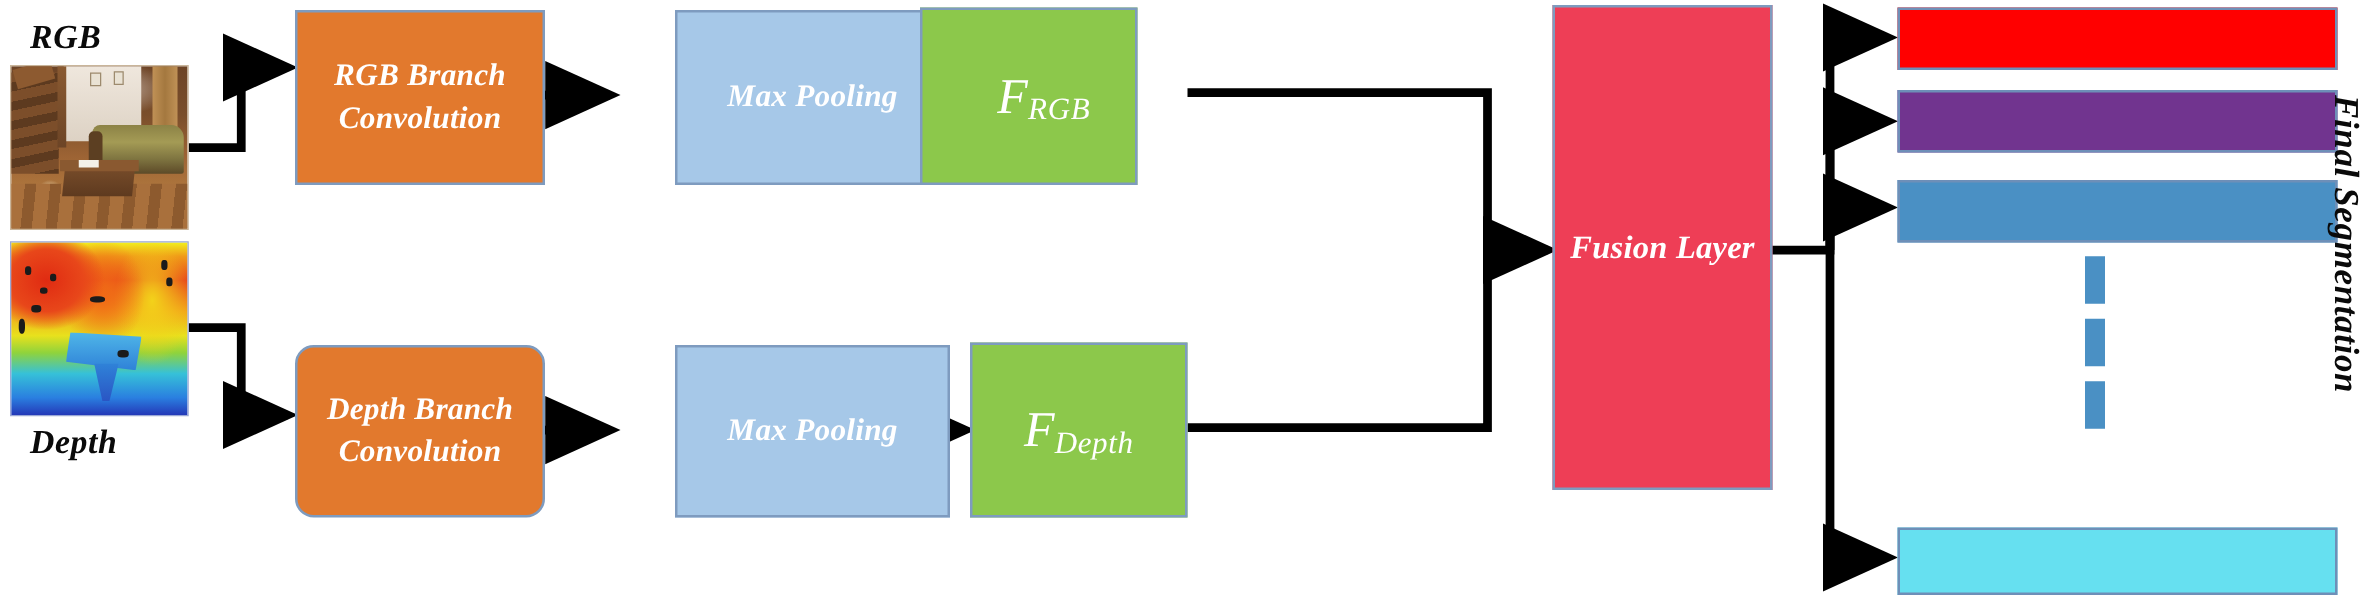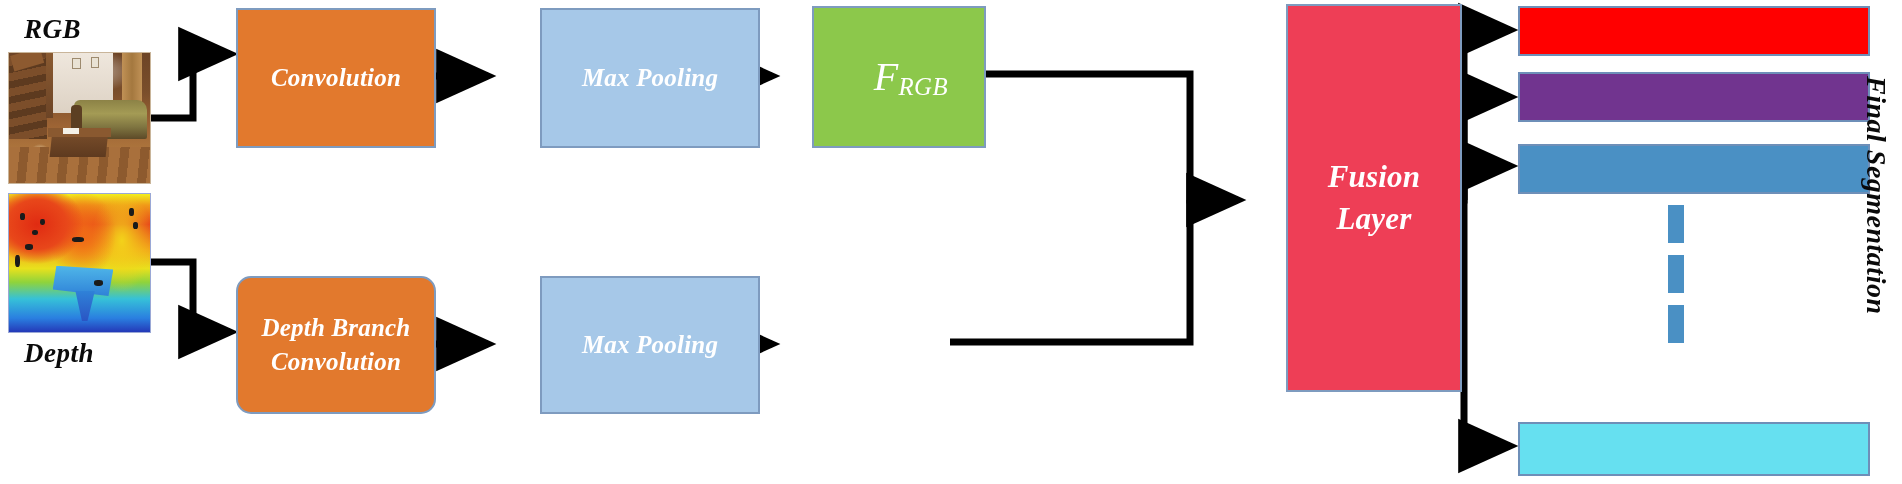--- a/index.html
+++ b/index.html
@@ -259,44 +259,50 @@
     <div class="depth-speck" style="left:4%;  top:44%; width:5px; height:12px;"></div>
     <div class="depth-speck" style="left:85%; top:10%; width:5px; height:8px;"></div>
     <div class="depth-speck" style="left:88%; top:20%; width:5px; height:7px;"></div>
     <div class="depth-speck" style="left:45%; top:31%; width:12px; height:5px;"></div>
     <div class="depth-speck" style="left:60%; top:62%; width:9px; height:6px;"></div>
   </div>
 
   <div class="side-label" style="left:24px; top:338px;">Depth</div>
 
   <div class="node node-orange" style="left:236px; top:8px; width:200px; height:140px; font-size:25px;">
+    <span class="node-label">RGB Branch</span>
     <span class="node-label">Convolution</span>
   </div>
 
   <div class="node node-blue" style="left:492px; top:8px; width:220px; height:140px; font-size:25px;">
     <span class="node-label">Max Pooling</span>
   </div>
 
-  <div class="node node-green" style="left:812px; top:6px; width:174px; height:142px;padding-left:24px;">
+  <div class="node node-green" style="left:736px; top:6px; width:174px; height:142px;padding-left:24px;">
     <span class="mathlab">
       <span>F</span><sub>RGB</sub>
     </span>
   </div>
 
   <div class="node node-orange" style="left:236px; top:276px; width:200px; height:138px; font-size:25px;border-radius:15px;">
     <span class="node-label">Depth Branch</span>
     <span class="node-label">Convolution</span>
   </div>
 
   <div class="node node-blue" style="left:492px; top:276px; width:220px; height:138px; font-size:25px;">
     <span class="node-label">Max Pooling</span>
   </div>
 
-
-  <div class="node node-red" style="left:1242px; top:4px; width:176px; height:388px; font-size:31px;margin-left:44px;">
+  <div class="node node-green" style="left:776px; top:274px; width:174px; height:140px;">
+    <span class="mathlab">
+      <span>F</span><sub>Depth</sub>
+    </span>
+  </div>
+
+  <div class="node node-red" style="left:1242px; top:4px; width:176px; height:388px; font-size:26px;">
     <span class="node-label">Fusion Layer</span>
   </div>
 
   <div class="bar" style="left:1518px; top:6px; width:352px; height:50px; background:#FF0000;"></div>
 
   <div class="bar" style="left:1518px; top:72px; width:352px; height:50px; background:#71348F;"></div>
 
   <div class="bar" style="left:1518px; top:144px; width:352px; height:50px; background:#4A90C4;"></div>
 
   <div class="dash" style="left:1668px; top:205px; width:16px; height:38px;"></div>

